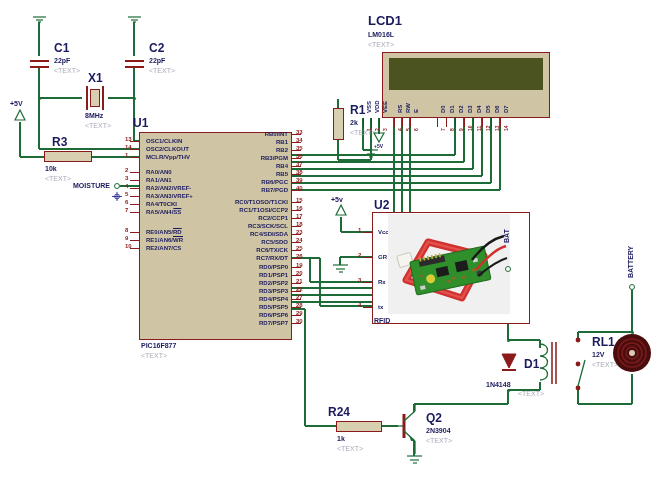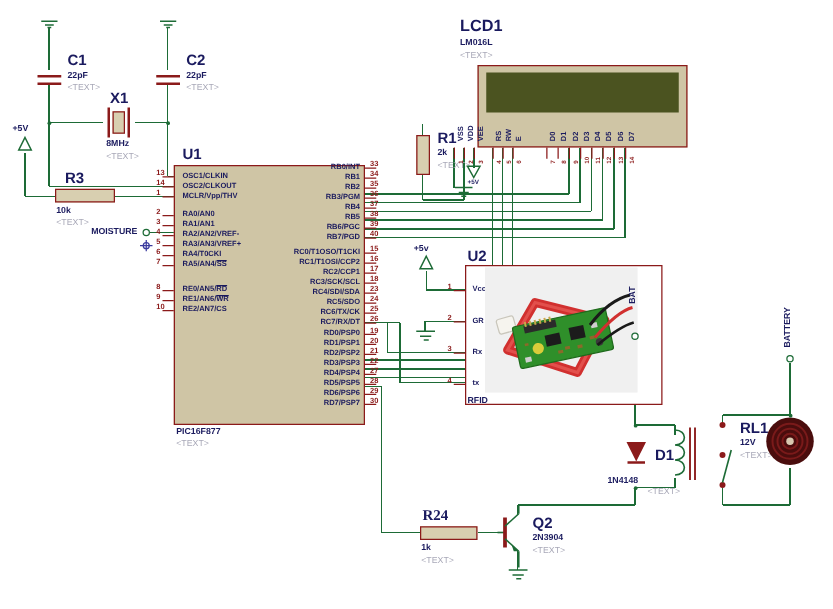--- a/index.html
+++ b/index.html
@@ -216,21 +216,21 @@
   <div class="term" style="left:114px;top:183px;"></div>
   <svg style="position:absolute;left:111px;top:191px;" width="12" height="12">
     <g stroke="#3a3a9e" stroke-width="1" fill="none">
       <line x1="6" y1="1" x2="6" y2="10"></line>
         <line x1="1" y1="5.5" x2="11" y2="5.5"></line>
       <circle cx="6" cy="5.5" r="2.4"></circle>
     </g>
   </svg>
 
   <div class="ic" style="left:139px;top:132px;width:153px;height:208px;"></div>
-  <div class="lbl ref" style="left:146px;top:117px;">U1</div>
+  <div class="lbl ref" style="left:133px;top:117px;">U1</div>
   <div class="lbl val" style="left:141px;top:342px;">PIC16F877</div>
   <div class="lbl txt" style="left:141px;top:352px;">&lt;TEXT&gt;</div>
 
   <div id="u1-left">
       <div class="pinnum" style="left: 125px; top: 136px;">13</div>
       <div style="position: absolute; background: rgb(139, 26, 26); height: 1.2px; width: 9px; left: 130px; top: 141px;"></div>
       <div class="pinname" style="top: 138px; left: 146px;">OSC1/CLKIN</div>
       <div class="pinnum" style="left: 125px; top: 144px;">14</div>
       <div style="position: absolute; background: rgb(139, 26, 26); height: 1.2px; width: 9px; left: 130px; top: 149px;"></div>
       <div class="pinname" style="top: 146px; left: 146px;">OSC2/CLKOUT</div>
@@ -516,21 +516,21 @@
 
   <svg style="position:absolute;left:612px;top:332px;" width="42" height="42">
     <circle cx="20" cy="21" r="19" fill="#4a0d0d"></circle>
     <circle cx="20" cy="21" r="14" fill="none" stroke="#7a1a1a" stroke-width="1.6"></circle>
     <circle cx="20" cy="21" r="10" fill="none" stroke="#7a1a1a" stroke-width="1.6"></circle>
     <circle cx="20" cy="21" r="6" fill="none" stroke="#7a1a1a" stroke-width="1.6"></circle>
     <circle cx="20" cy="21" r="3" fill="#d9c9b0"></circle>
   </svg>
 
   <div class="res" style="left:336px;top:421px;width:46px;height:11px;"></div>
-  <div class="lbl ref" style="left:338px;top:406px;font-family:Liberation Serif, serif;">R24</div>
+  <div class="lbl ref" style="left:328px;top:406px;">R24</div>
   <div class="lbl val" style="left:337px;top:435px;">1k</div>
   <div class="lbl txt" style="left:337px;top:445px;">&lt;TEXT&gt;</div>
 
   <svg style="position:absolute;left:396px;top:404px;" width="30" height="54">
     <line x1="2" y1="22" x2="8" y2="22" stroke="#1d6b36" stroke-width="1.3"></line>
     <line x1="8" y1="10" x2="8" y2="34" stroke="#8b1a1a" stroke-width="3"></line>
     <line x1="8" y1="17" x2="19" y2="7" stroke="#1d6b36" stroke-width="1.3"></line>
     <line x1="8" y1="27" x2="19" y2="37" stroke="#1d6b36" stroke-width="1.3"></line>
     <polygon points="19,37 13,31 15,37" fill="#1d6b36"></polygon>
     <line x1="19" y1="7" x2="19" y2="0" stroke="#1d6b36" stroke-width="1.3"></line>

